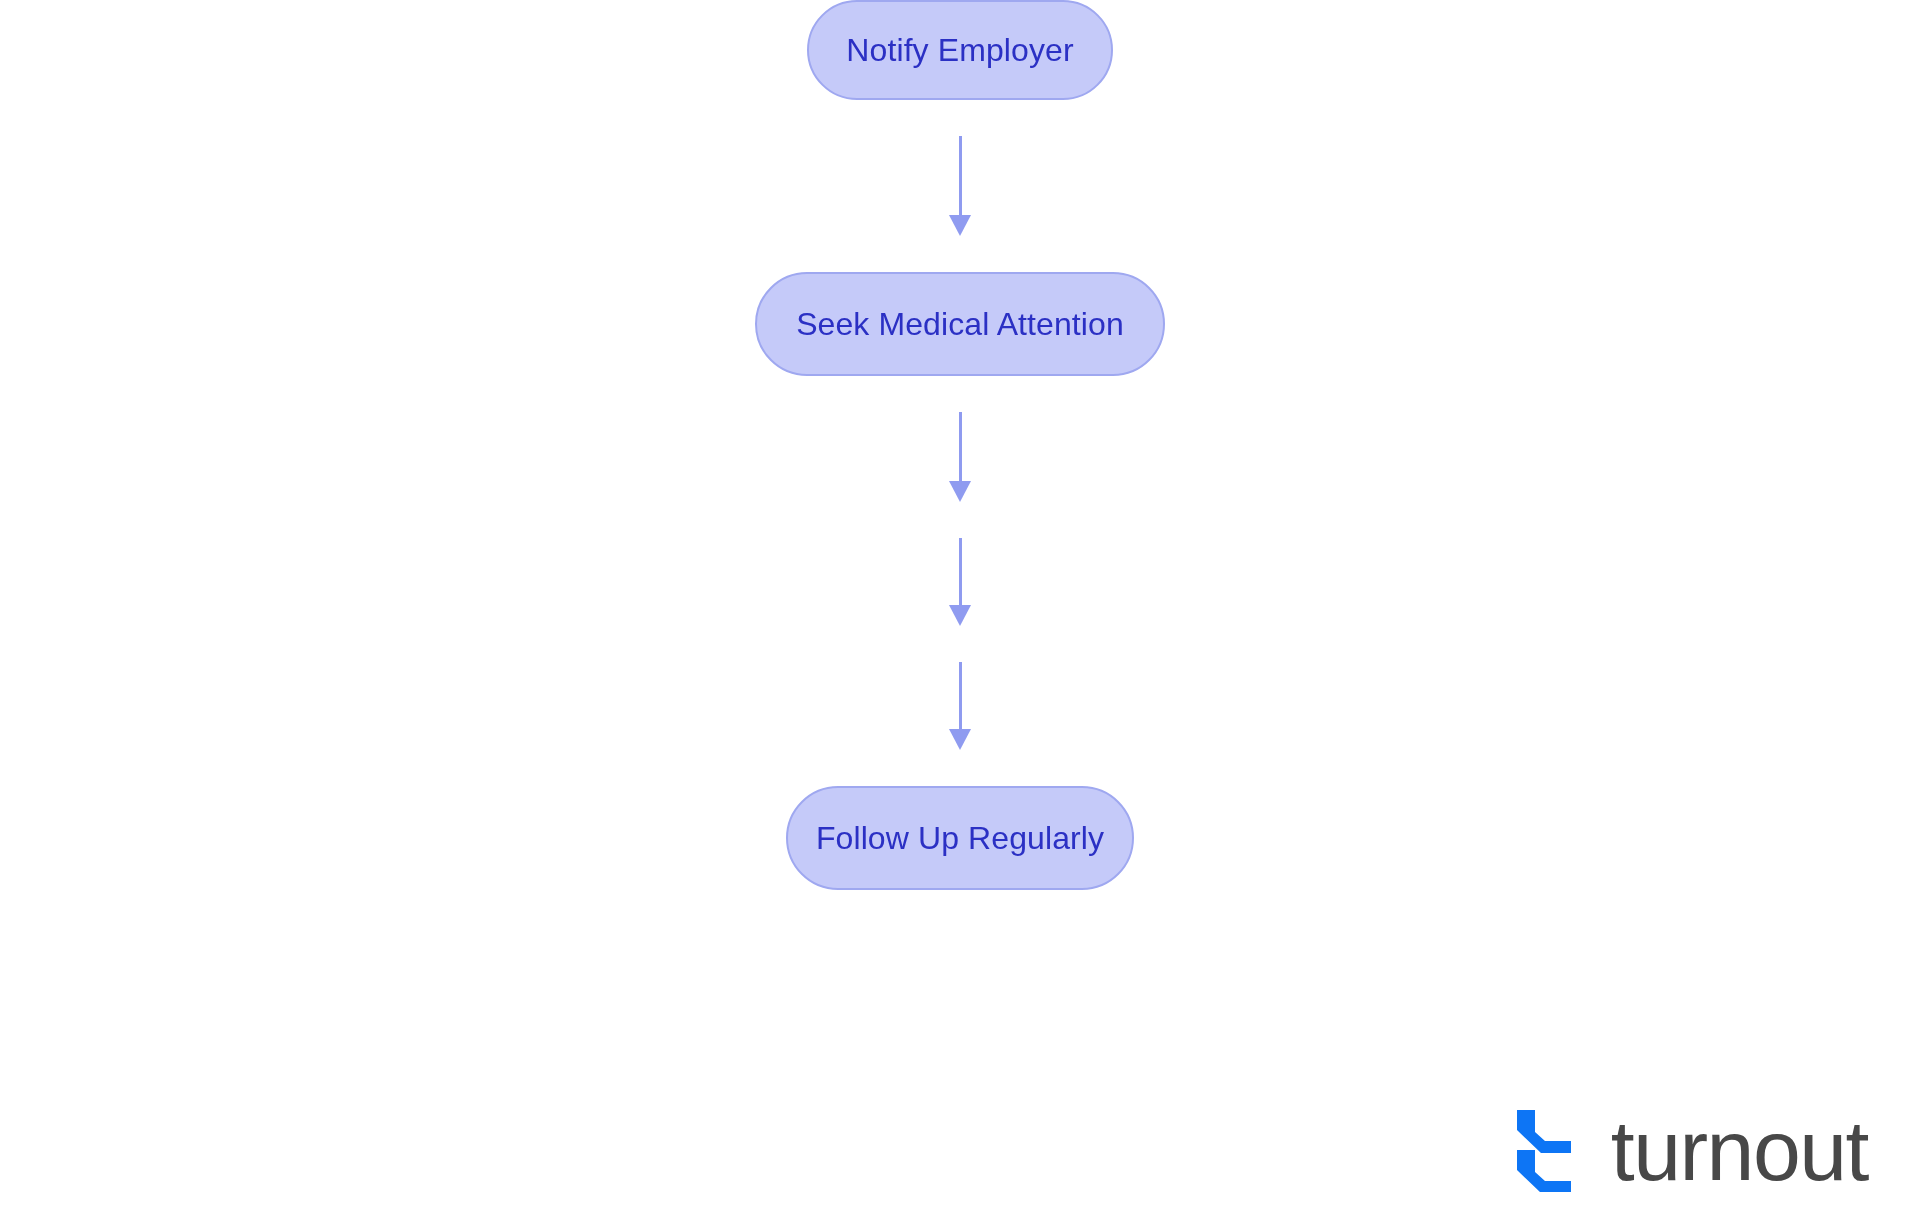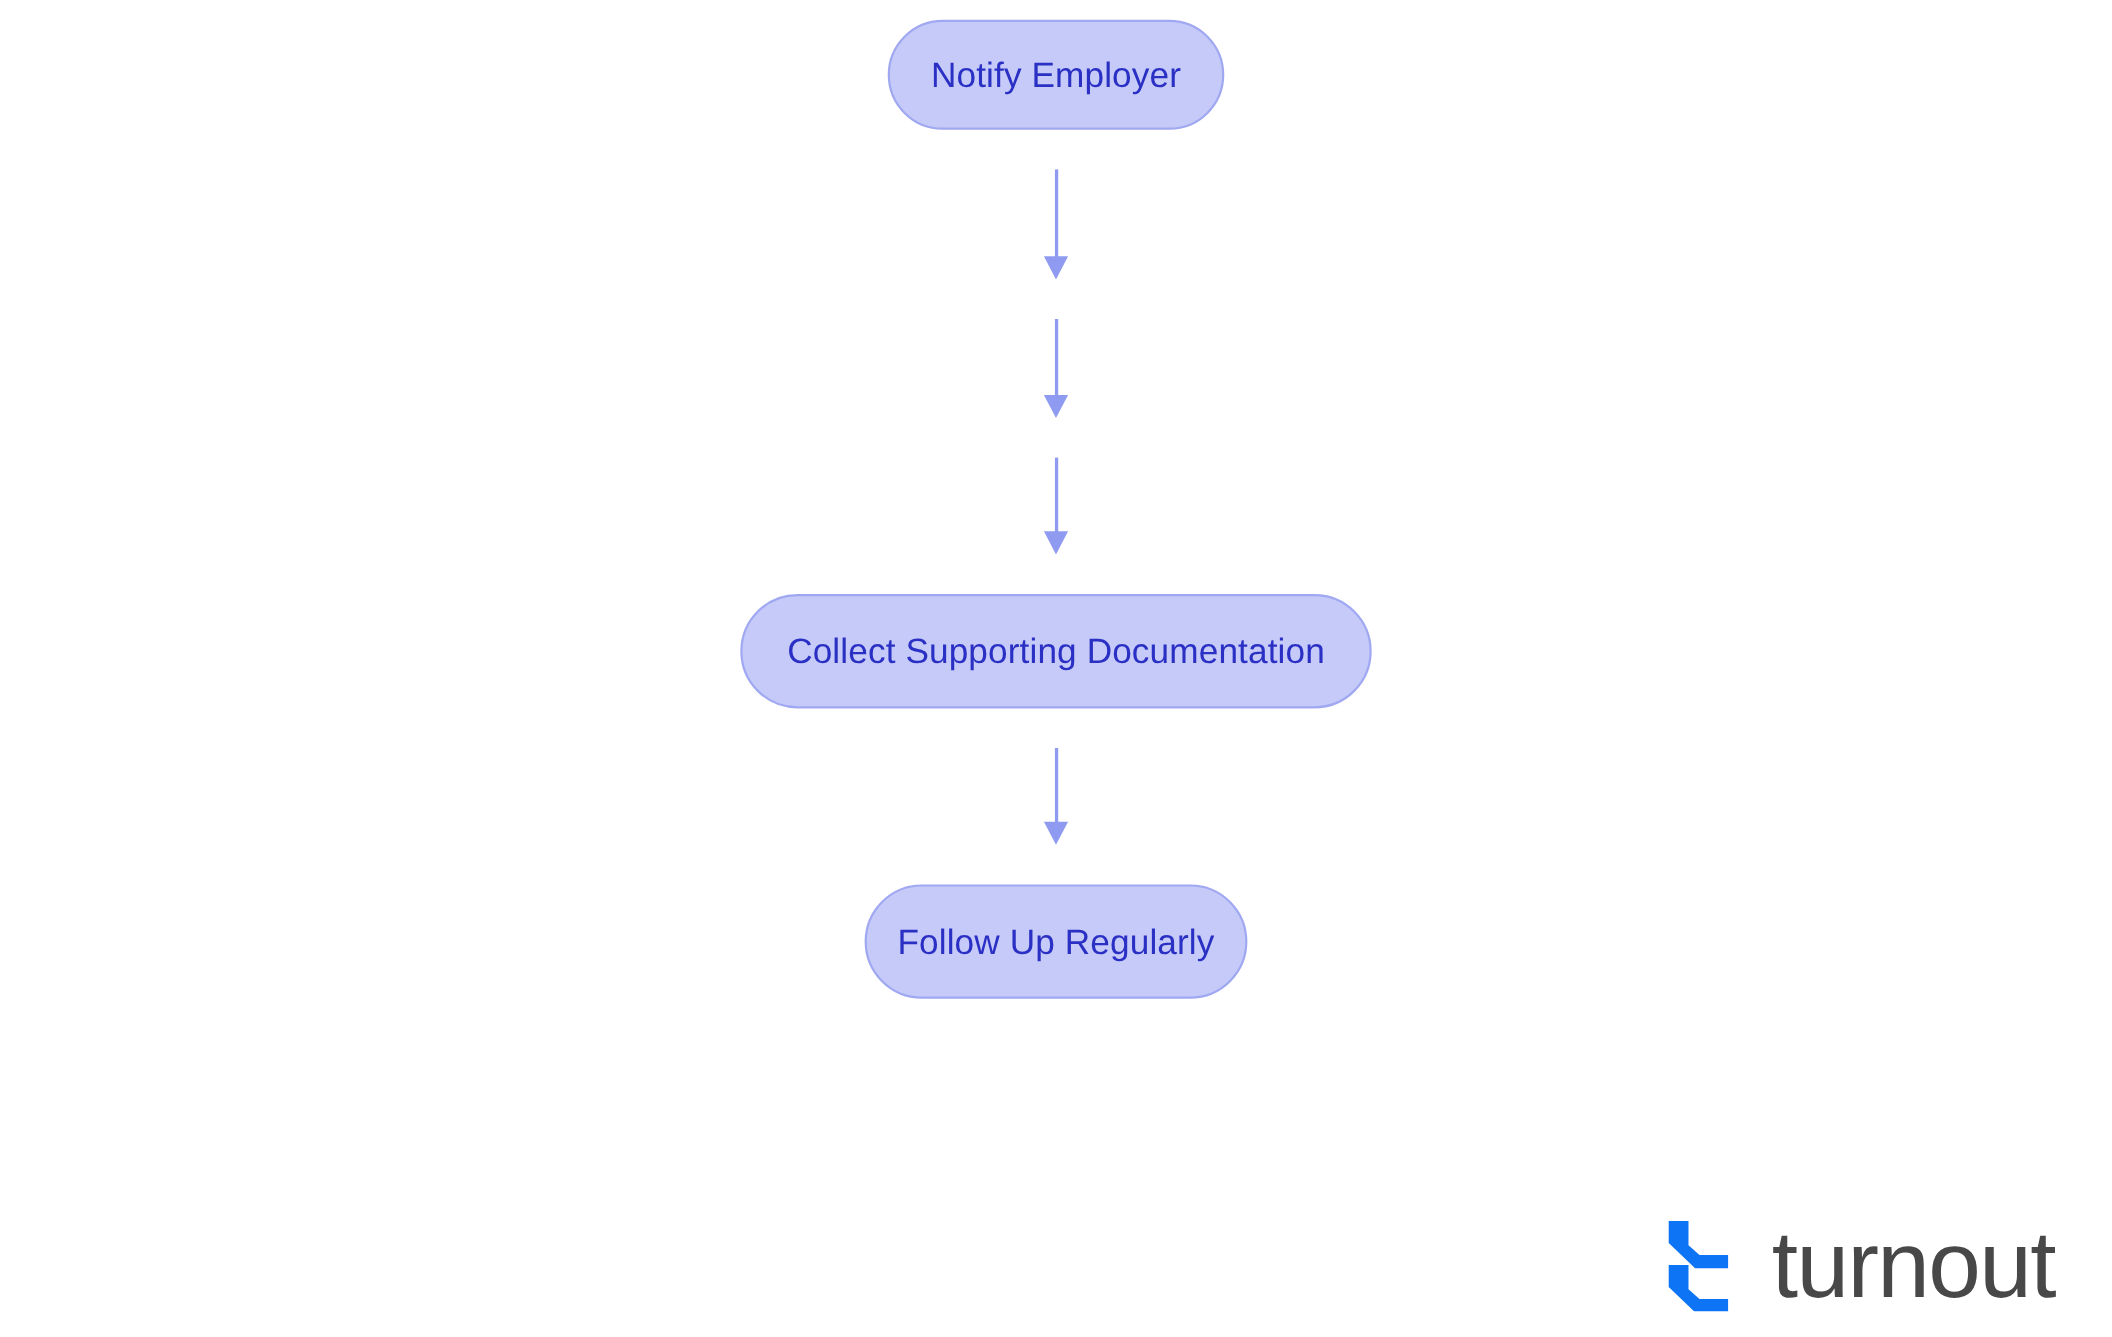--- a/index.html
+++ b/index.html
@@ -28,21 +28,20 @@
   .flow-column {
     position: absolute;
     left: 0;
     top: 0;
     width: 1920px;
     height: 1100px;
     display: flex;
     flex-direction: column;
     align-items: center;
     justify-content: flex-start;
-    padding-top: 18px;
     gap: 36px;
   }
 
   .node {
     position: relative;
     background: #c5caf9;
     border: 2px solid #9fa8f0;
     border-radius: 60px;
     color: #2b30c4;
     font-size: 32px;
@@ -130,35 +129,35 @@
 
     <div class="node node-0">
       <span class="node-label">Notify Employer</span>
     </div>
 
     <div class="connector conn-0">
       <div class="connector-line"></div>
       <div class="connector-head"></div>
     </div>
 
+    <div class="node node-1">
+      <span class="node-label">Seek Medical Attention</span>
+    </div>
 
     <div class="connector conn-1">
       <div class="connector-line"></div>
       <div class="connector-head"></div>
     </div>
 
 
     <div class="connector conn-2">
       <div class="connector-line"></div>
       <div class="connector-head"></div>
     </div>
 
-    <div class="node node-3">
-      <span class="node-label">Collect Supporting Documentation</span>
-    </div>
 
     <div class="connector conn-3">
       <div class="connector-line"></div>
       <div class="connector-head"></div>
     </div>
 
     <div class="node node-4">
       <span class="node-label">Follow Up Regularly</span>
     </div>
 

